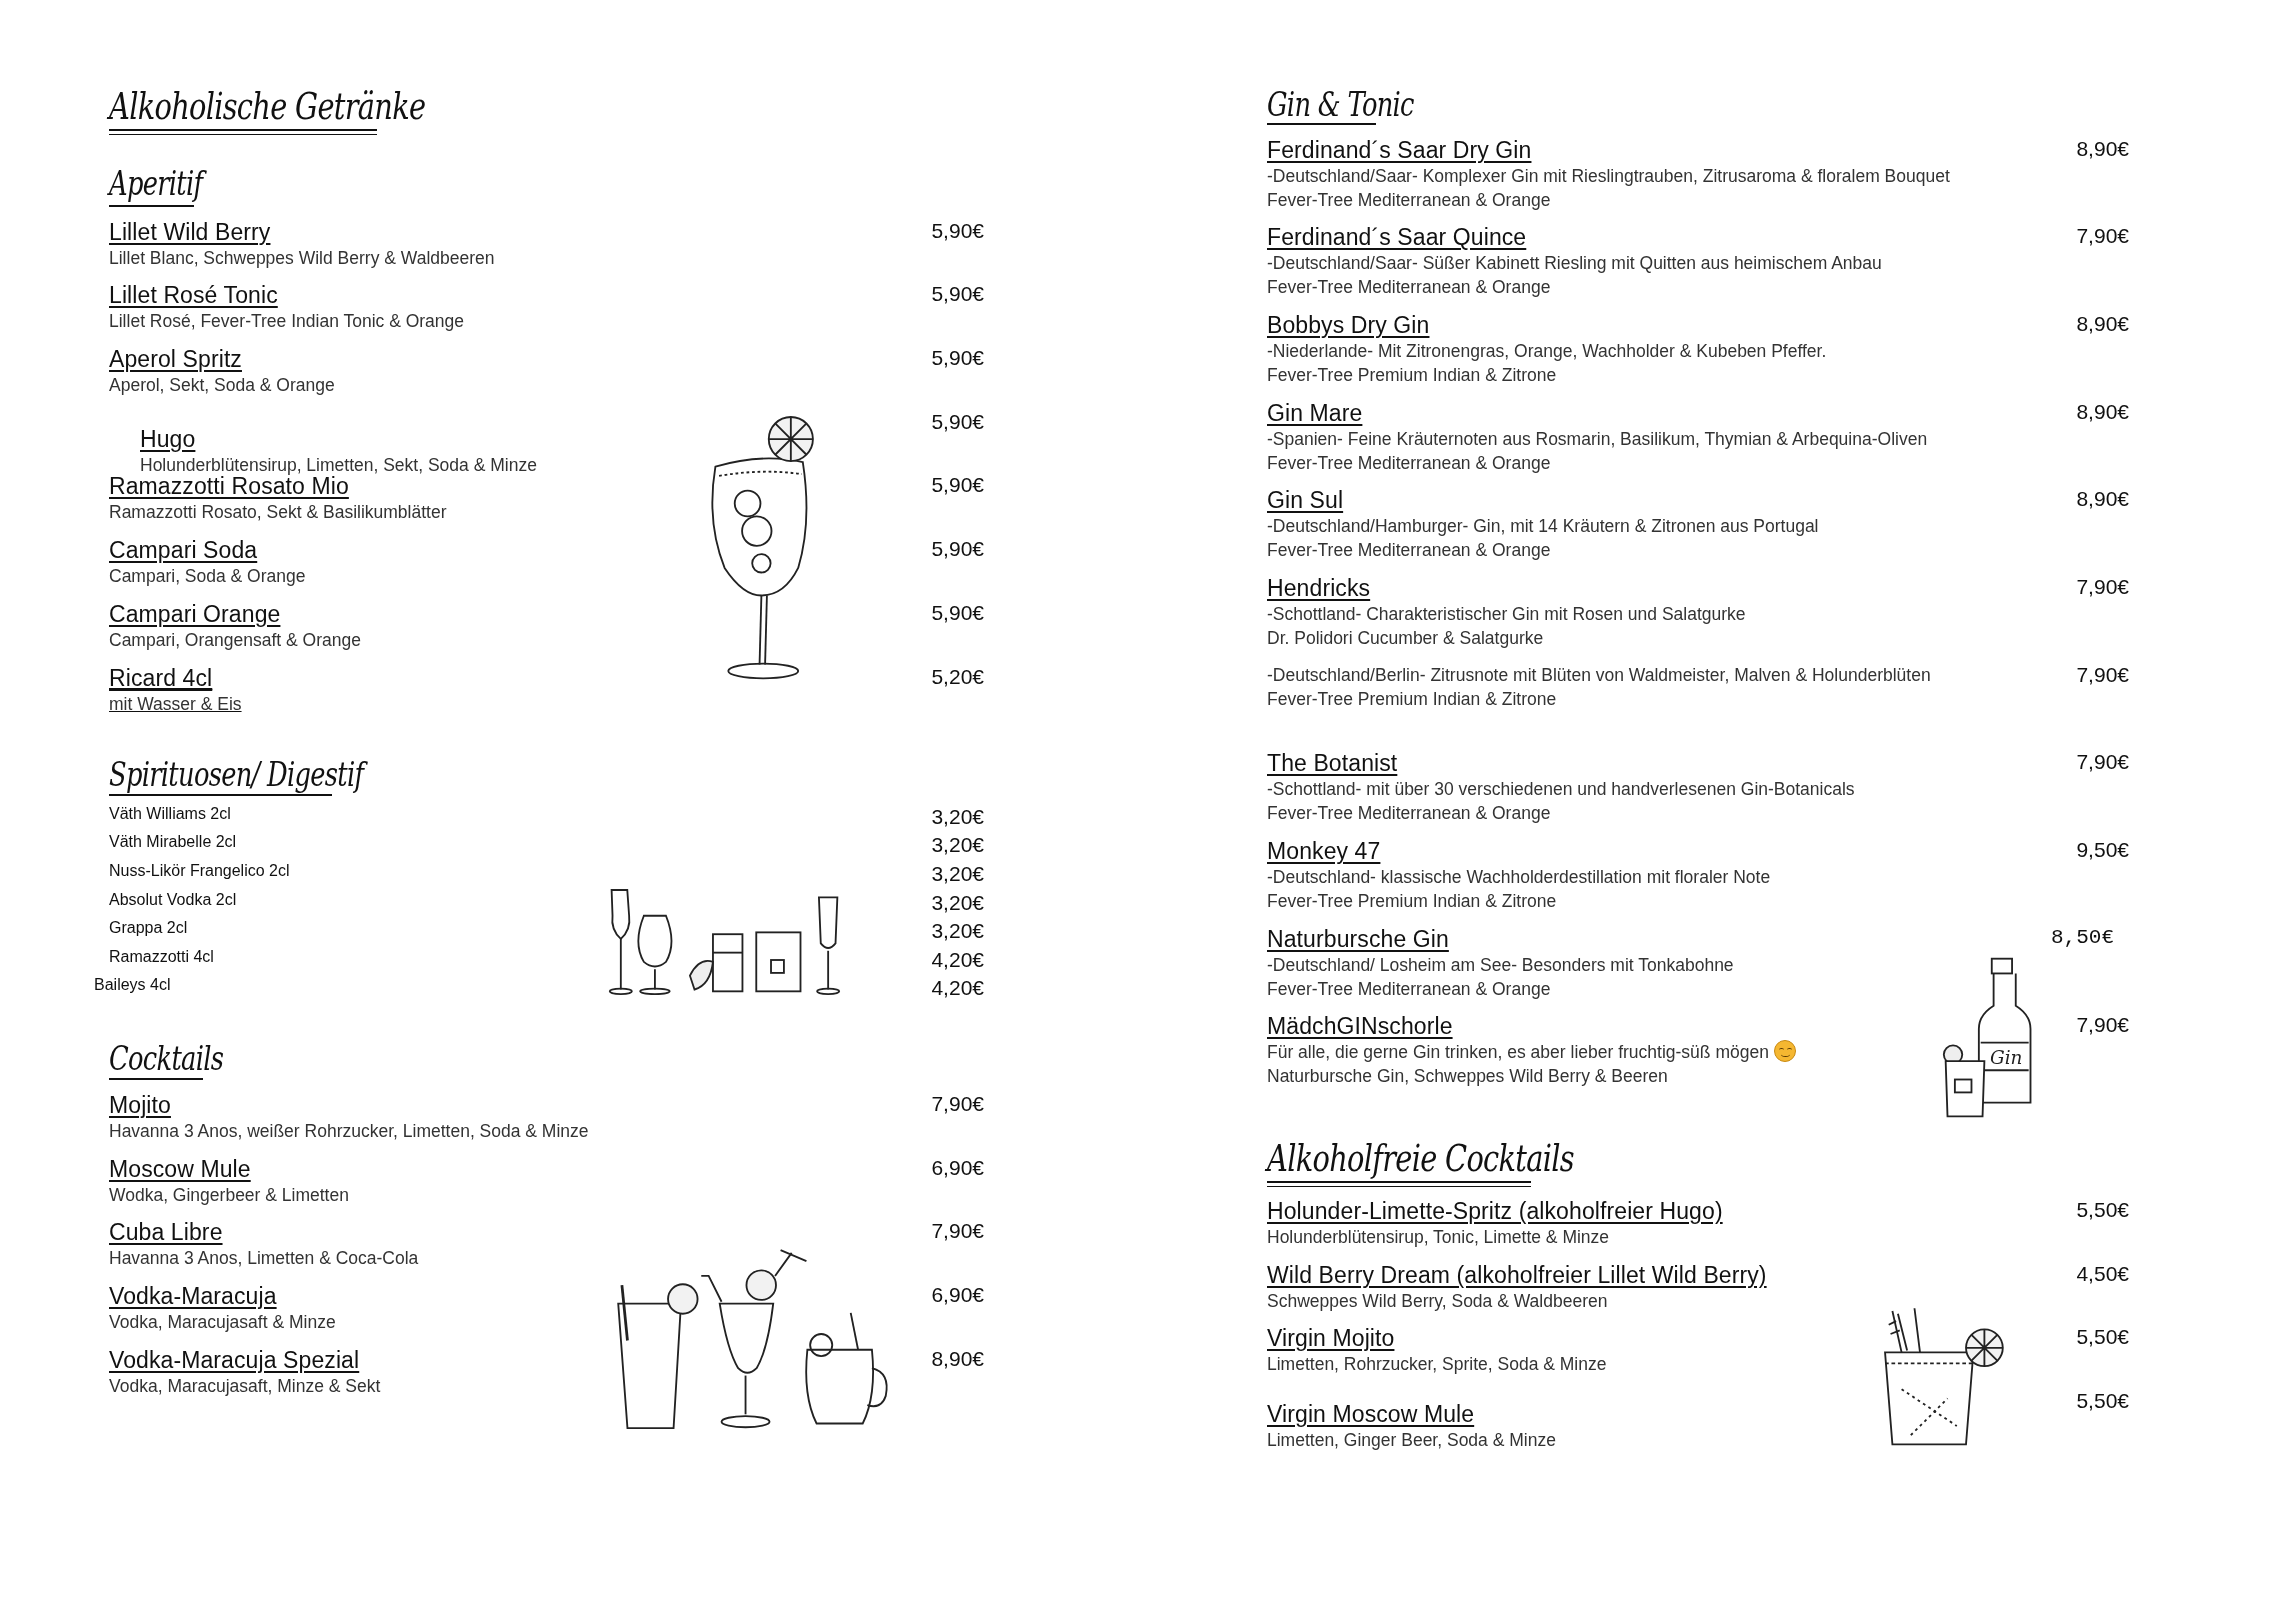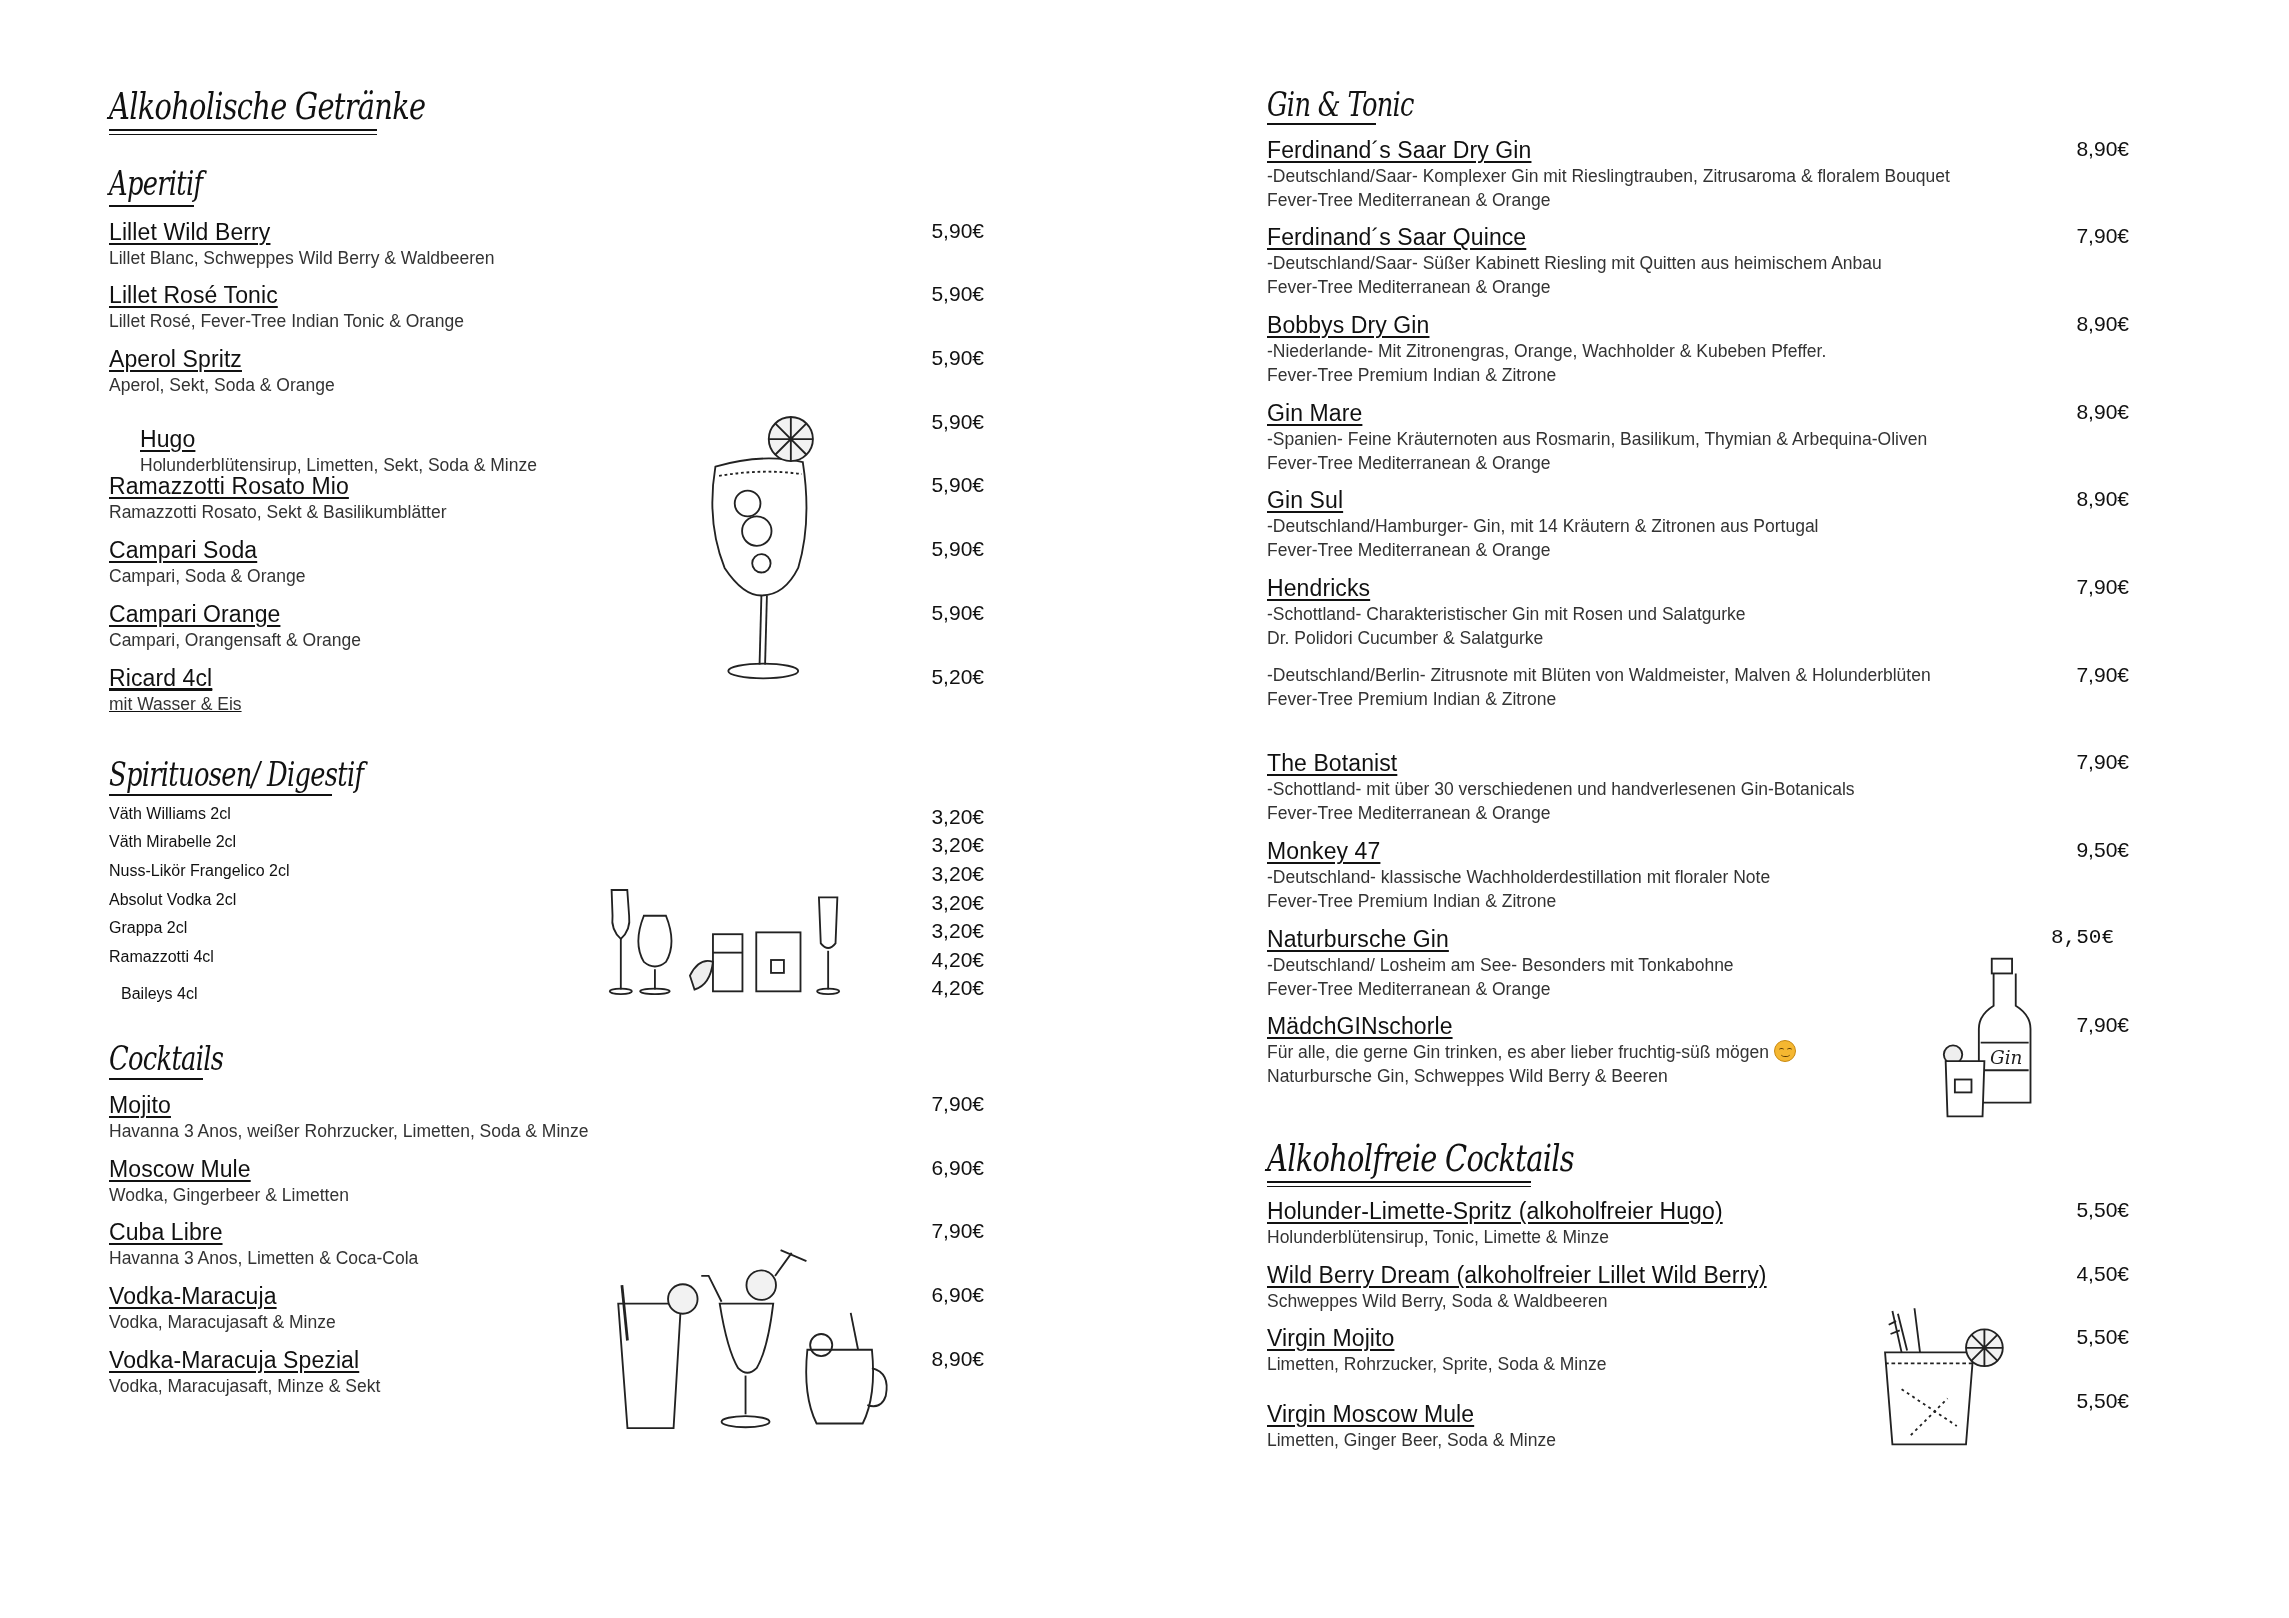--- a/index.html
+++ b/index.html
@@ -116,21 +116,21 @@
     <div class="abs plain-name" style="left:109px; top:833px;">Väth Mirabelle 2cl</div>
     <div class="price" style="right:1306px; top:833px;">3,20€</div>
     <div class="abs plain-name" style="left:109px; top:862px;">Nuss-Likör Frangelico 2cl</div>
     <div class="price" style="right:1306px; top:862px;">3,20€</div>
     <div class="abs plain-name" style="left:109px; top:891px;">Absolut Vodka 2cl</div>
     <div class="price" style="right:1306px; top:891px;">3,20€</div>
     <div class="abs plain-name" style="left:109px; top:919px;">Grappa 2cl</div>
     <div class="price" style="right:1306px; top:919px;">3,20€</div>
     <div class="abs plain-name" style="left:109px; top:948px;">Ramazzotti 4cl</div>
     <div class="price" style="right:1306px; top:948px;">4,20€</div>
-    <div class="abs plain-name" style="left:121px; top:976px;margin-top:9px;">Baileys 4cl</div>
+    <div class="abs plain-name" style="left:94px; top:976px;">Baileys 4cl</div>
     <div class="price" style="right:1306px; top:976px;">4,20€</div>
   </div>
 
   <svg class="illus" style="left:607px; top:888px;" width="258" height="109" viewBox="0 0 280 118">
     <g fill="none" stroke="#222" stroke-width="2">
       <path d="M5 2 L22 2 L24 30 Q26 45 15 55 Q4 45 6 30 Z"></path>
         <path d="M15 55 L15 110"></path>
         <ellipse cx="15" cy="112" rx="12" ry="3"></ellipse>
       <path d="M40 30 Q28 60 40 80 Q52 90 64 80 Q76 60 64 30 Z"></path>
         <path d="M52 88 L52 110"></path>

